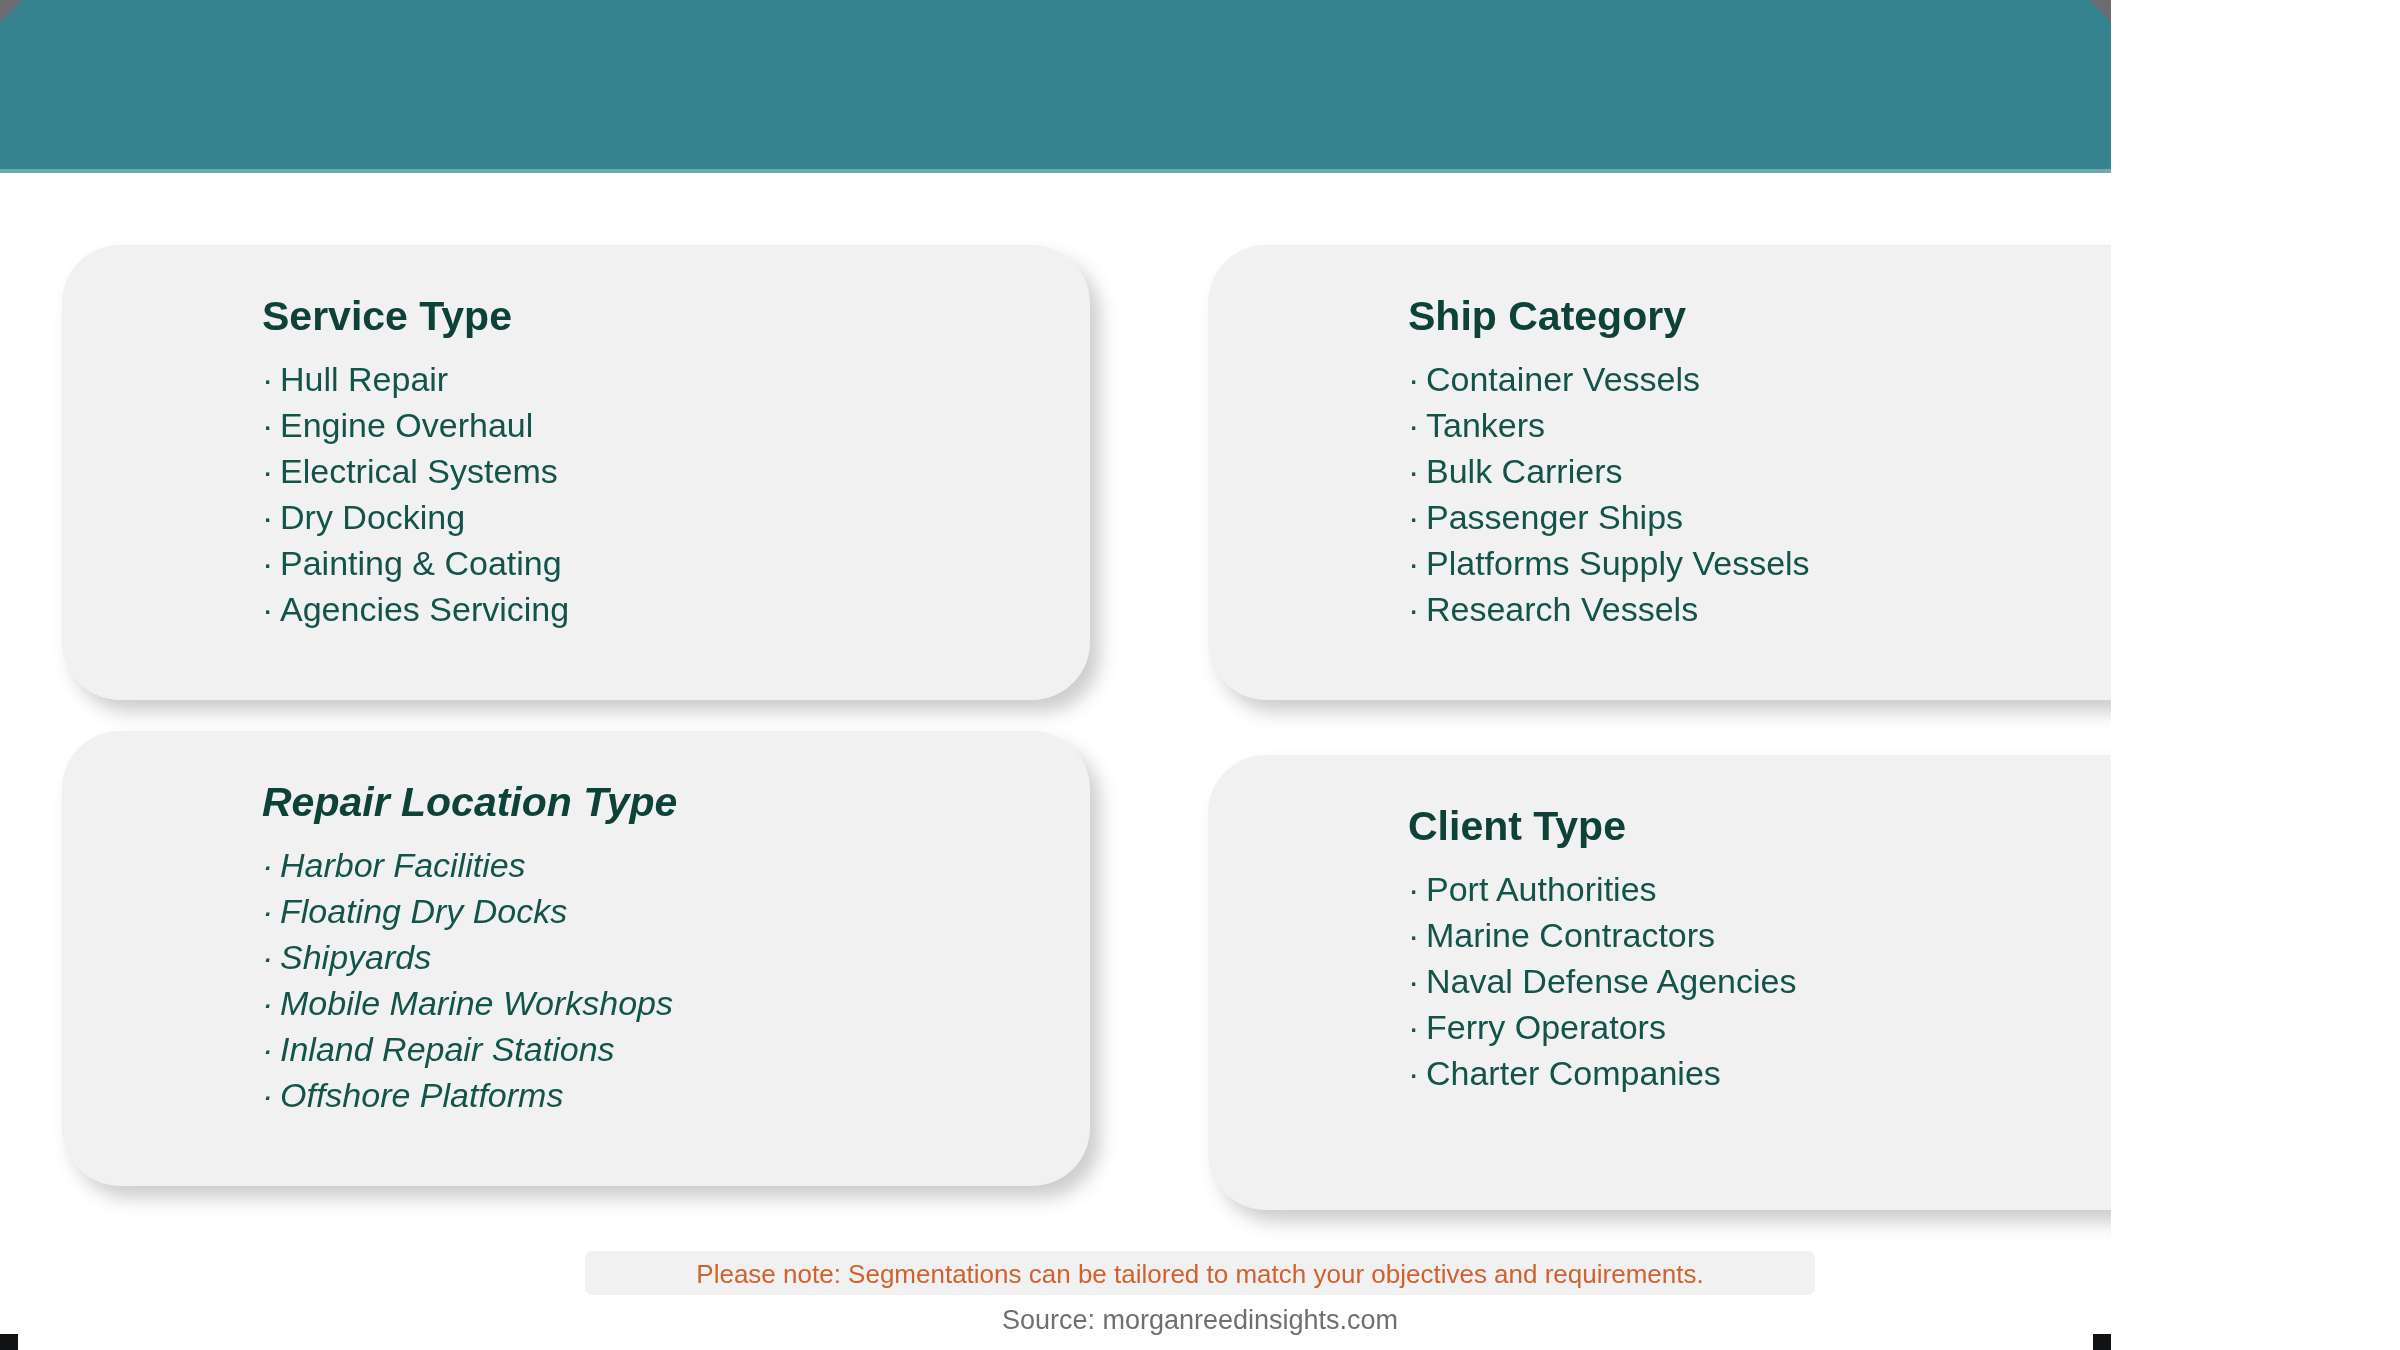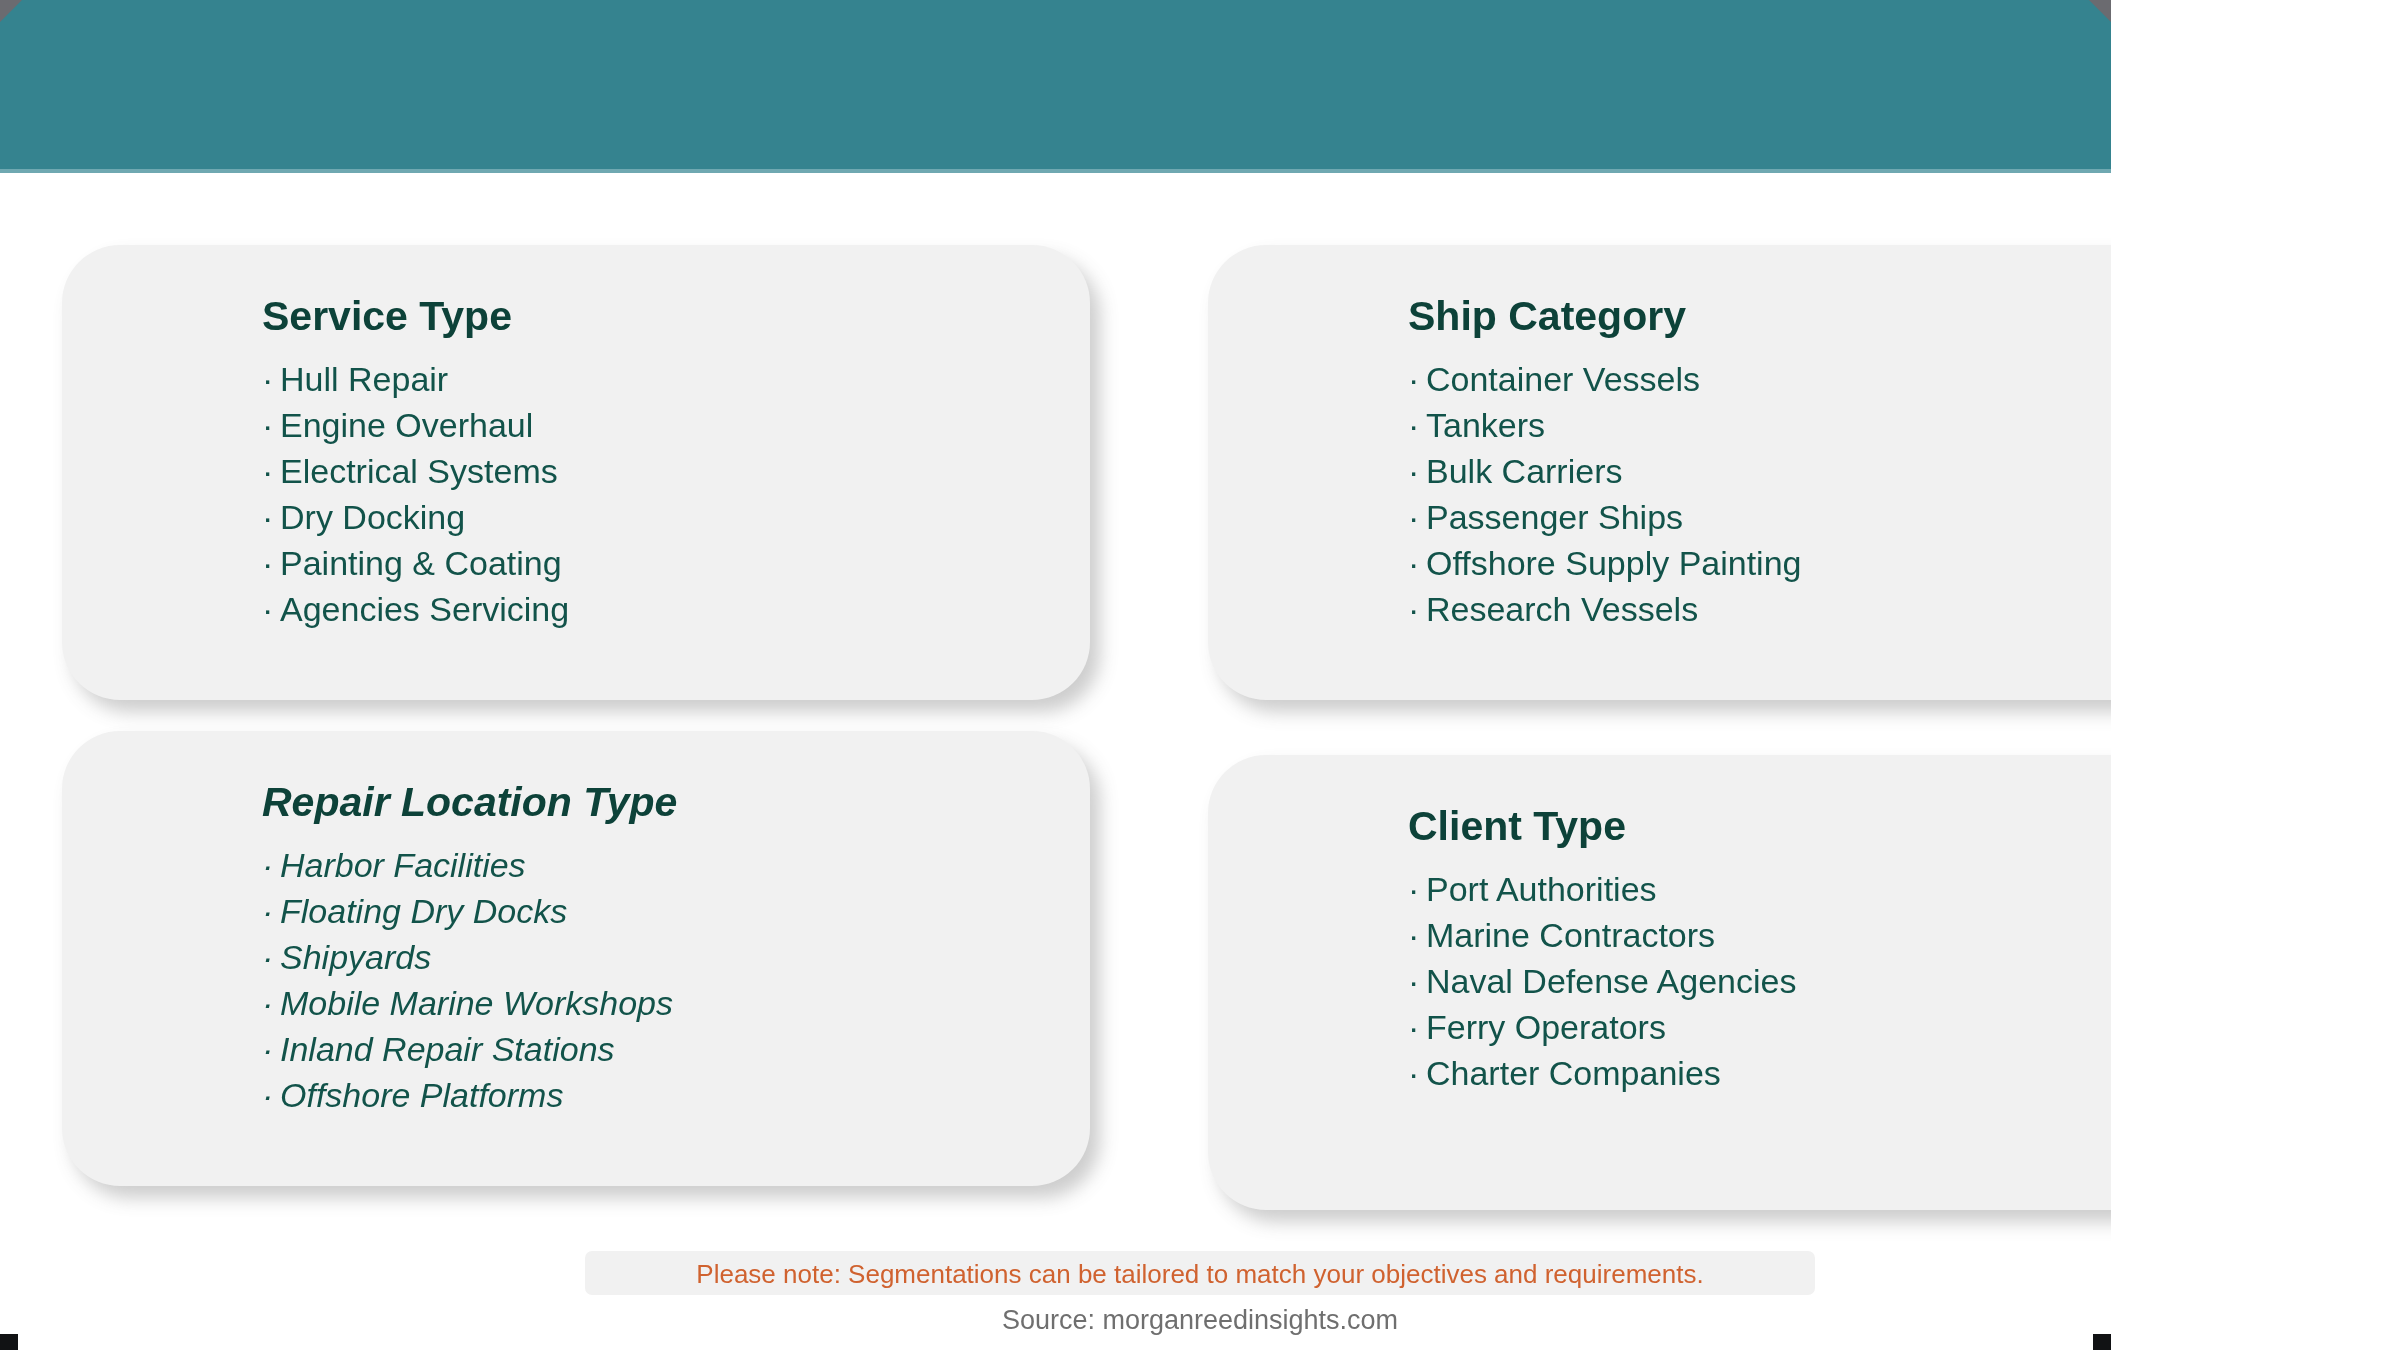--- a/index.html
+++ b/index.html
@@ -189,21 +189,21 @@
   </div>
 
   <div class="card c2">
     <div class="card-inner">
       <div class="card-title">Ship Category</div>
       <ul class="card-list">
         <li><span class="bullet">·</span><span>Container Vessels</span></li>
         <li><span class="bullet">·</span><span>Tankers</span></li>
         <li><span class="bullet">·</span><span>Bulk Carriers</span></li>
         <li><span class="bullet">·</span><span>Passenger Ships</span></li>
-        <li><span class="bullet">·</span><span>Offshore Supply Painting</span></li>
+        <li><span class="bullet">·</span><span>Platforms Supply Vessels</span></li>
         <li><span class="bullet">·</span><span>Research Vessels</span></li>
       </ul>
     </div>
   </div>
 
   <div class="card c3">
     <div class="card-inner">
       <div class="card-title">Repair Location Type</div>
       <ul class="card-list">
         <li><span class="bullet">·</span><span>Harbor Facilities</span></li>

